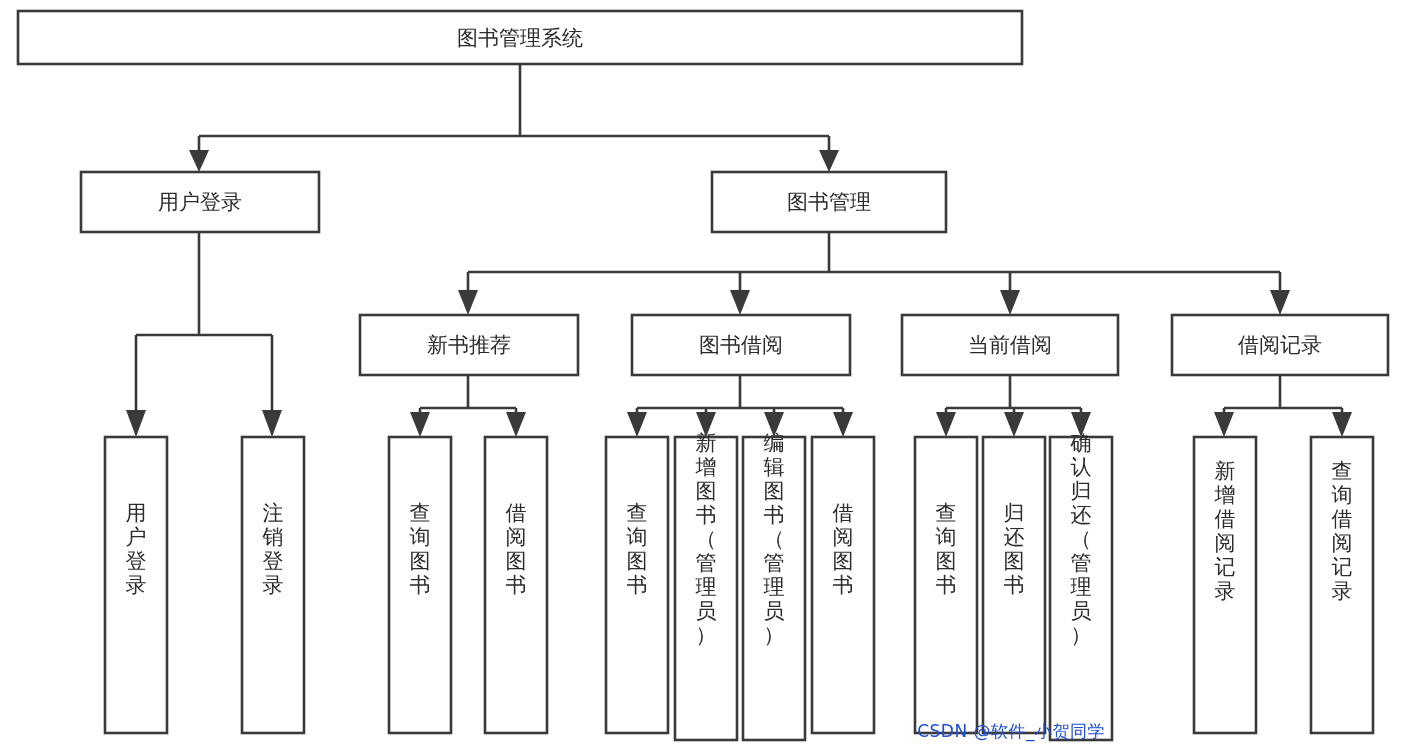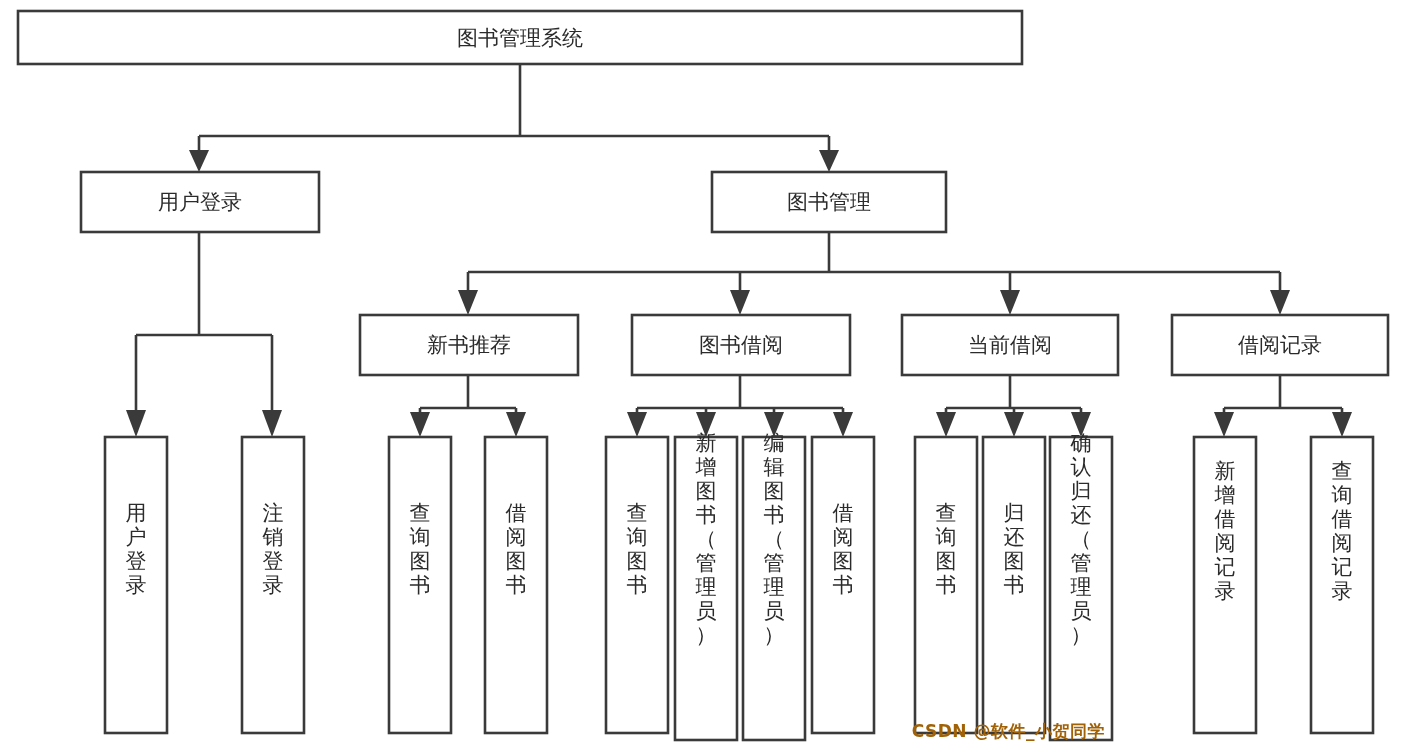--- a/index.html
+++ b/index.html
@@ -56,25 +56,24 @@
     font-family: "DejaVu Sans", "Liberation Sans", sans-serif;
     font-size: 21px;
     text-anchor: middle;
   }
   .watermark-text {
     position: absolute;
     right: 8px;
     bottom: 4px;
     font-family: "DejaVu Sans", "Liberation Sans", sans-serif;
     font-size: 17px;
-    color: #a16207;
+    color: #1d4ed8;
     letter-spacing: 0.5px;
     white-space: nowrap;
     user-select: none;
-    font-weight: bold;
   }
 </style>
 </head>
 <body>
 
 <div id="diagram-root">
 
   <svg id="flow-svg" viewBox="0 0 1405 747">
 
     <g>

